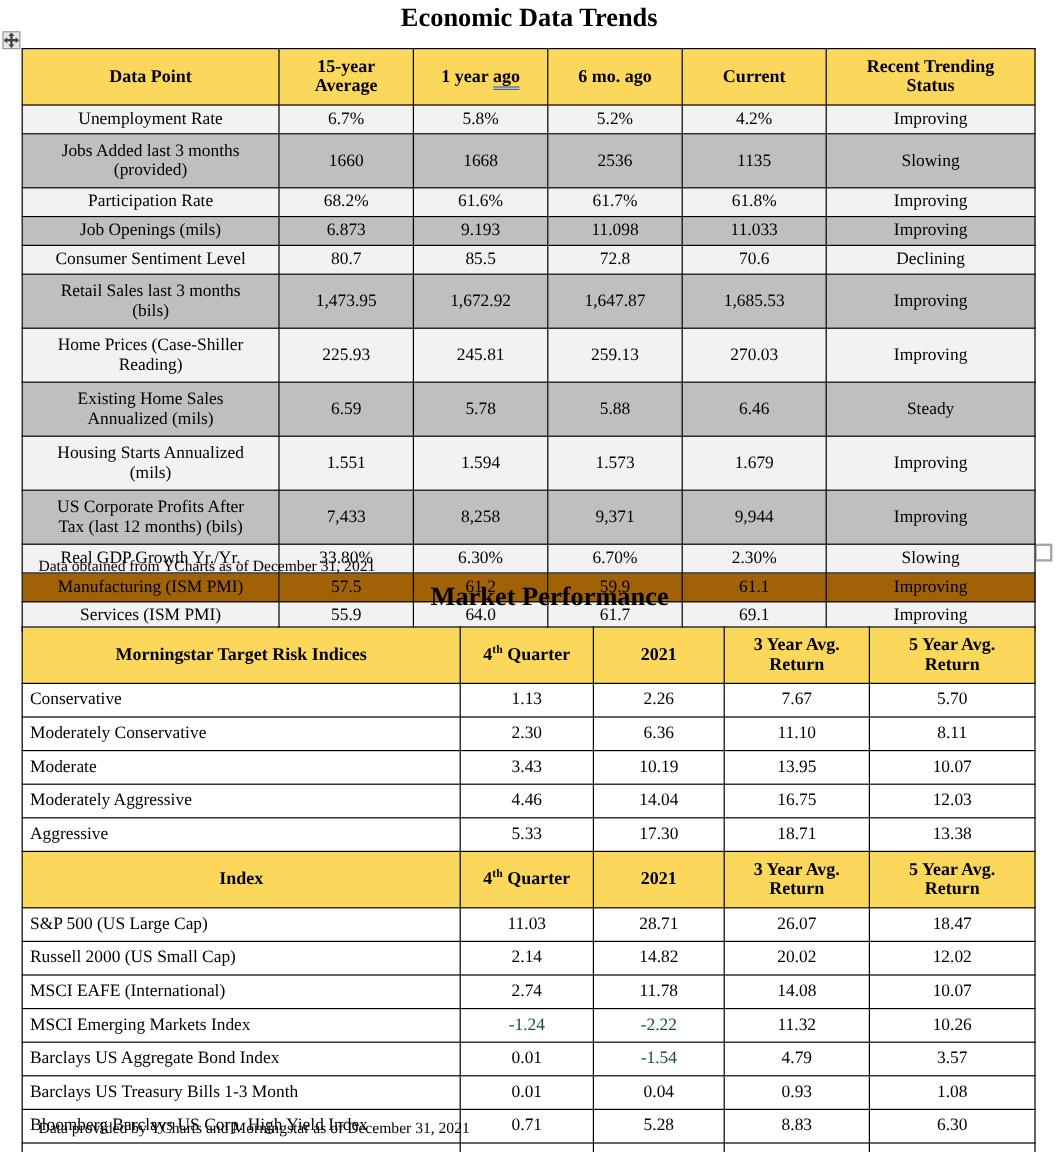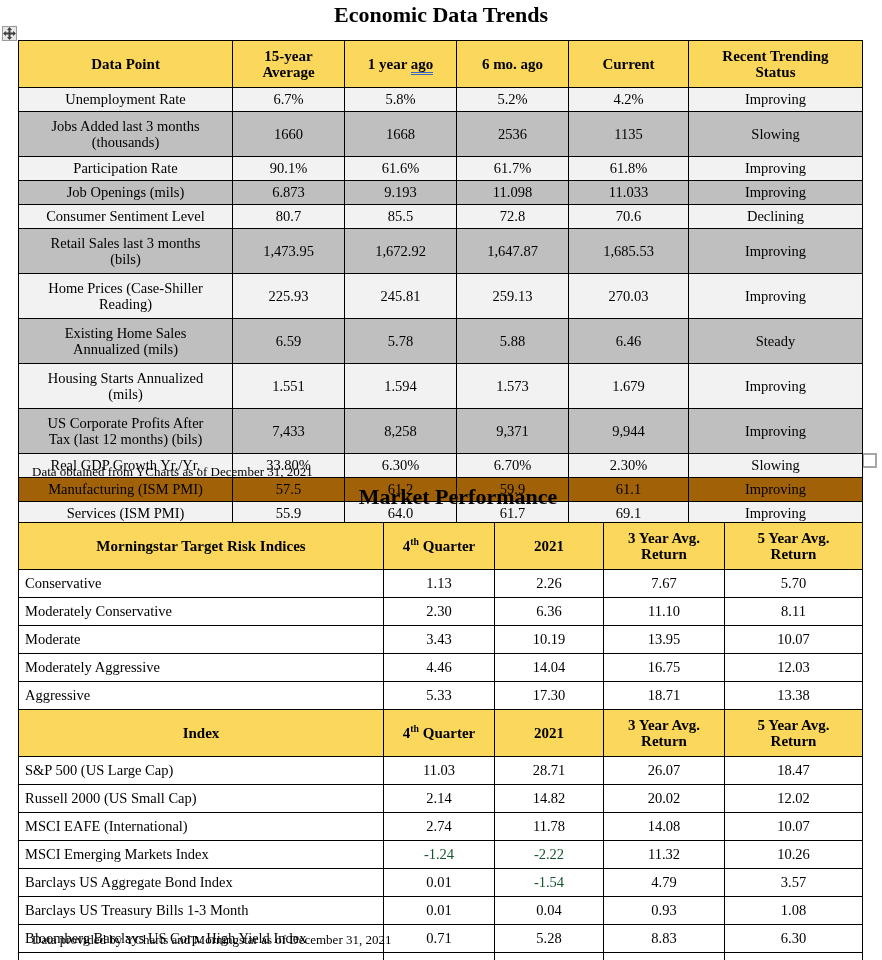--- a/index.html
+++ b/index.html
@@ -181,30 +181,30 @@
   <tbody id="economic-body">
       <tr class="shade-light h1">
         <td class="ctr">Unemployment Rate</td>
         <td class="num">6.7%</td>
         <td class="num">5.8%</td>
         <td class="num">5.2%</td>
         <td class="num">4.2%</td>
         <td class="ctr">Improving</td>
       </tr>
       <tr class="shade-dark h2">
-        <td class="ctr">Jobs Added last 3 months<br><span>(thousands)</span></td>
+        <td class="ctr">Jobs Added last 3 months<br><span>(provided)</span></td>
         <td class="num">1660</td>
         <td class="num">1668</td>
         <td class="num">2536</td>
         <td class="num">1135</td>
         <td class="ctr">Slowing</td>
       </tr>
       <tr class="shade-light h1">
         <td class="ctr">Participation Rate</td>
-        <td class="num">90.1%</td>
+        <td class="num">68.2%</td>
         <td class="num">61.6%</td>
         <td class="num">61.7%</td>
         <td class="num">61.8%</td>
         <td class="ctr">Improving</td>
       </tr>
       <tr class="shade-dark h1">
         <td class="ctr">Job Openings (mils)</td>
         <td class="num">6.873</td>
         <td class="num">9.193</td>
         <td class="num">11.098</td>

